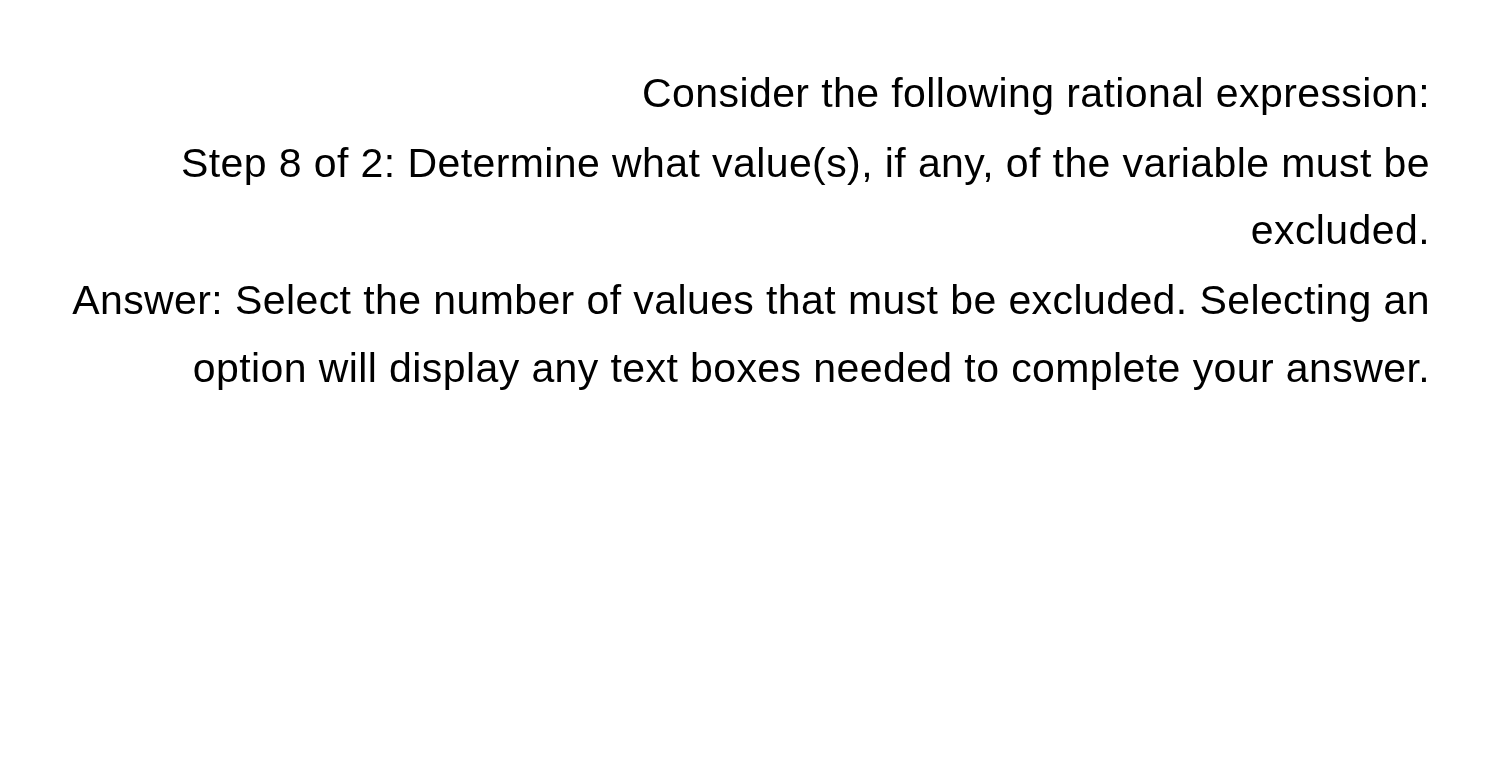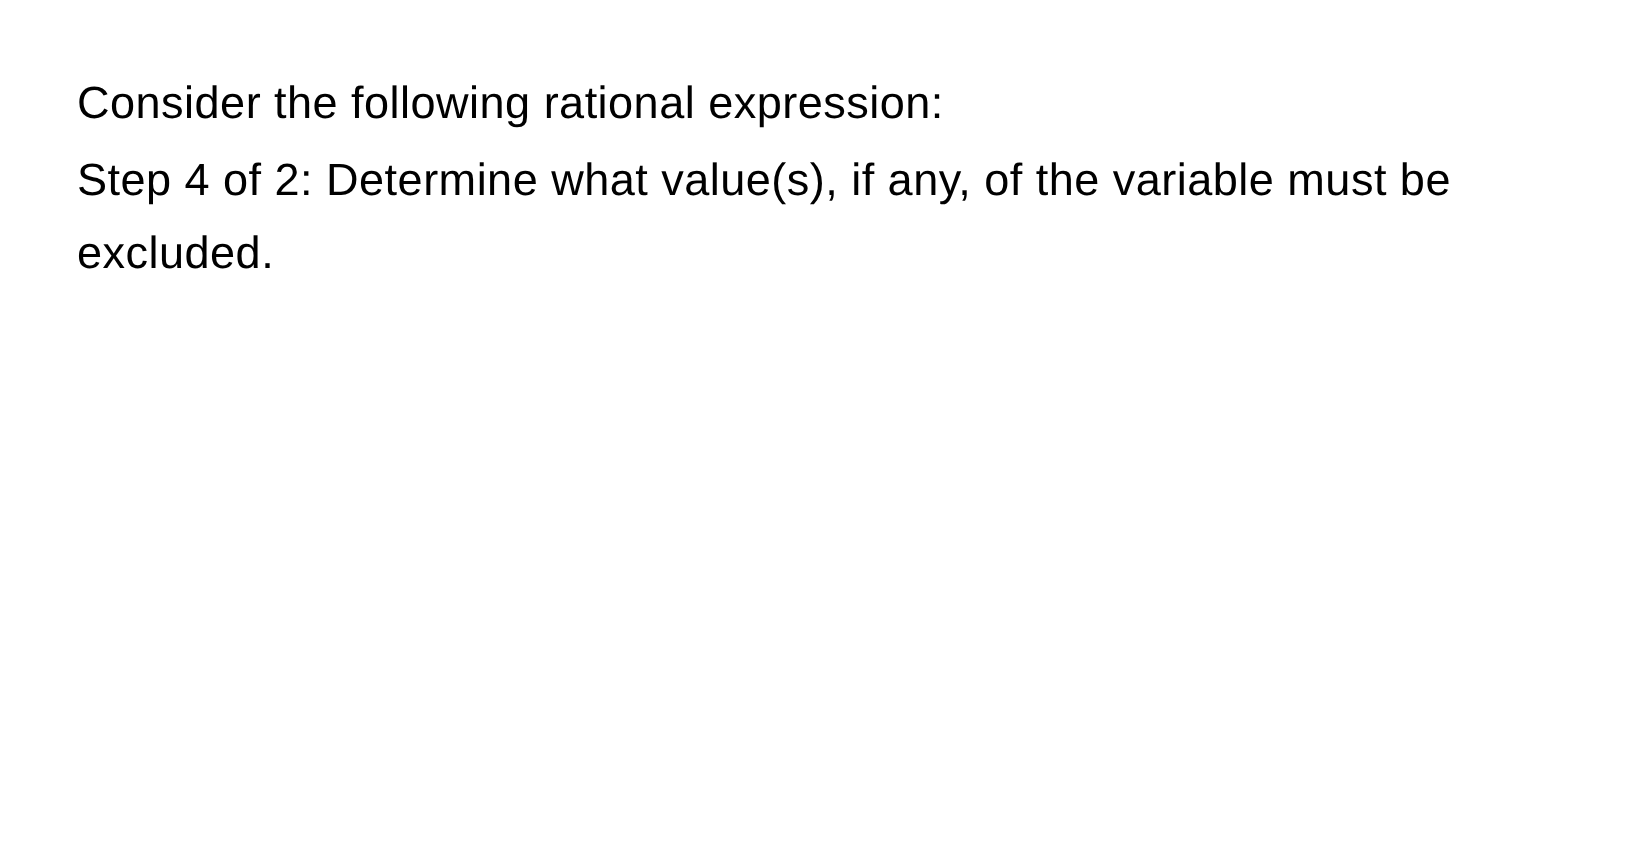--- a/index.html
+++ b/index.html
@@ -1,18 +1,19 @@
 <!DOCTYPE html>
 <html><head>
   <meta charset="utf-8">
   <style>
     * {
       margin: 0;
       padding: 0;
       box-sizing: border-box;
+      text-align: right;
     }
     body {
       width: 1500px;
       height: 776px;
       background: #ffffff;
       font-family: -apple-system, BlinkMacSystemFont, "Segoe UI", Helvetica, Arial, sans-serif;
       padding: 60px 70px 60px 70px;
     }
     .content {
       font-size: 41px;
@@ -22,14 +23,15 @@
     }
     .line {
       margin-bottom: 2px;
     }
   </style>
 </head>
 <body>
 
 <div class="content">
   <div class="line">Consider the following rational expression:</div>
-  <div class="line">Step 4 of 2: Determine what value(s), if any, of the variable must be excluded.</div>
+  <div class="line">Step 8 of 2: Determine what value(s), if any, of the variable must be excluded.</div>
+  <div class="line">Answer: Select the number of values that must be excluded. Selecting an option will display any text boxes needed to complete your answer.</div>
 </div>
 
 </body></html>

